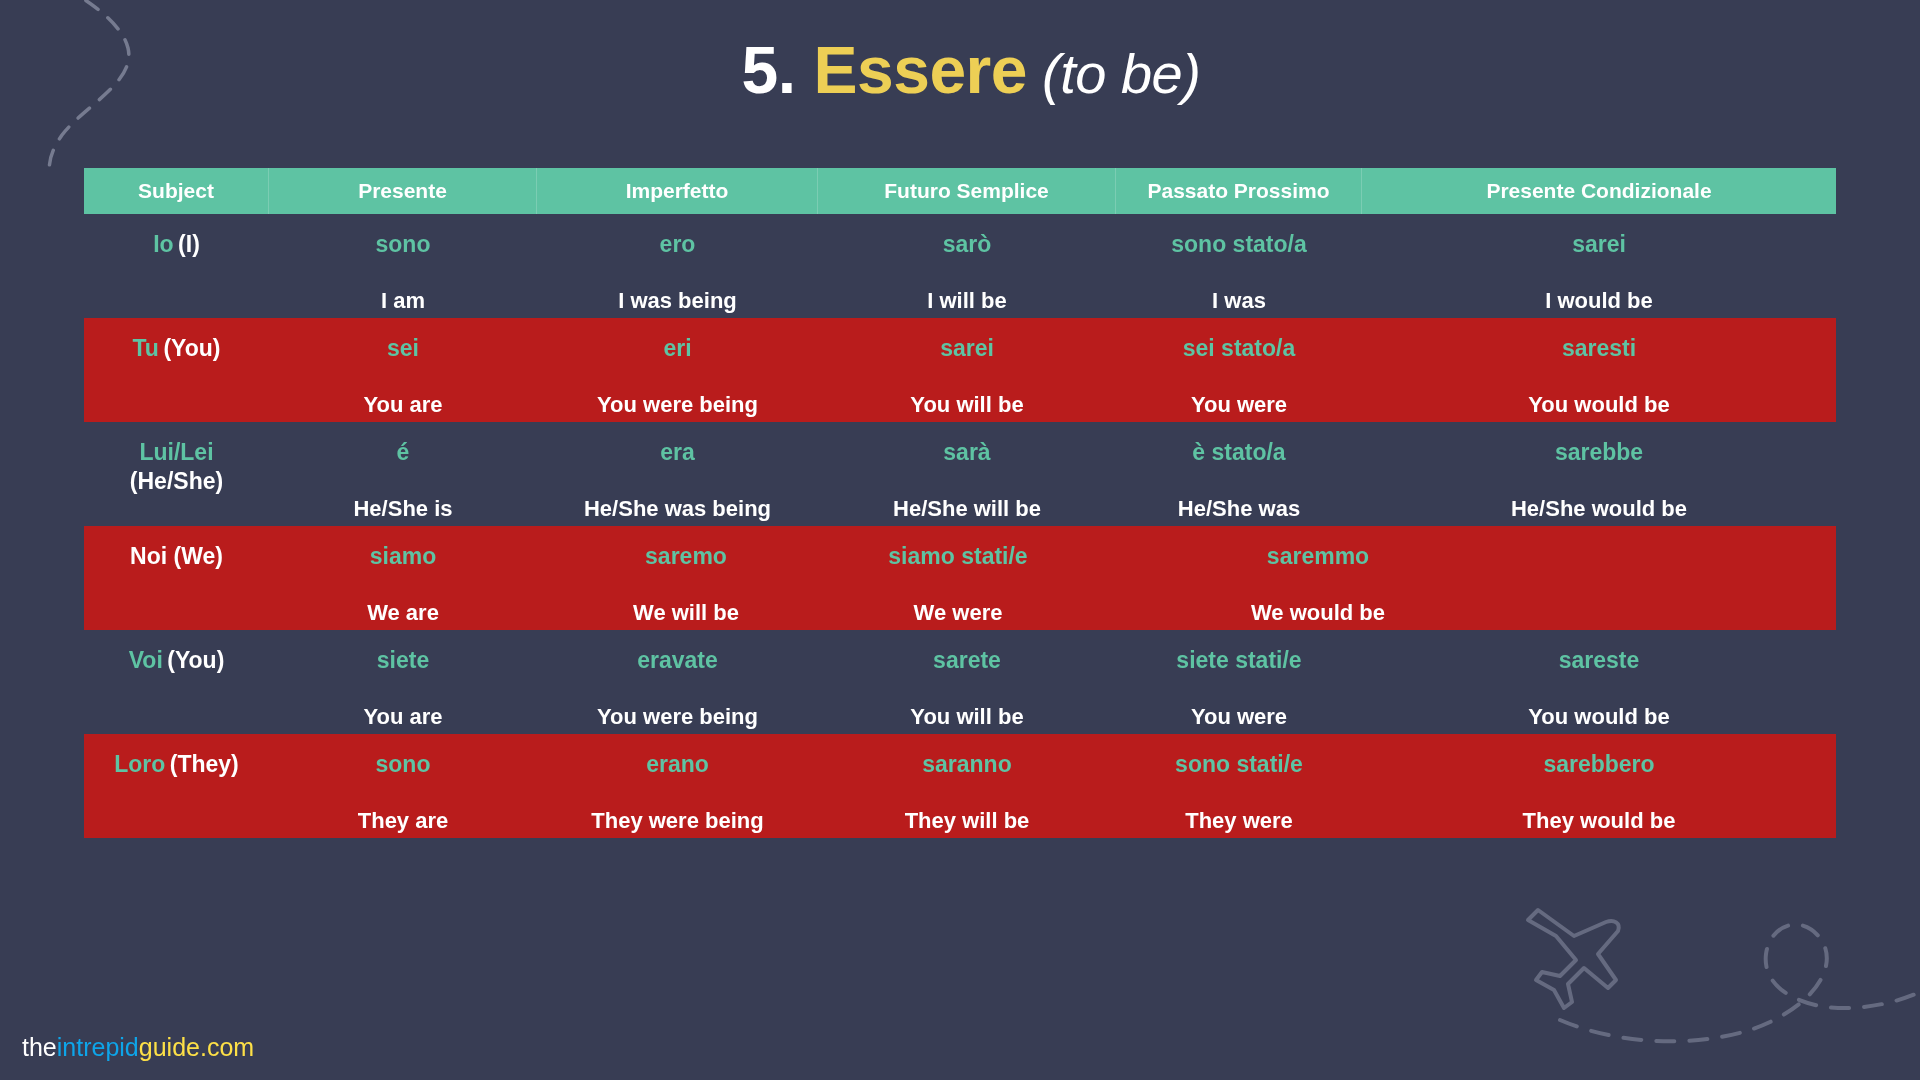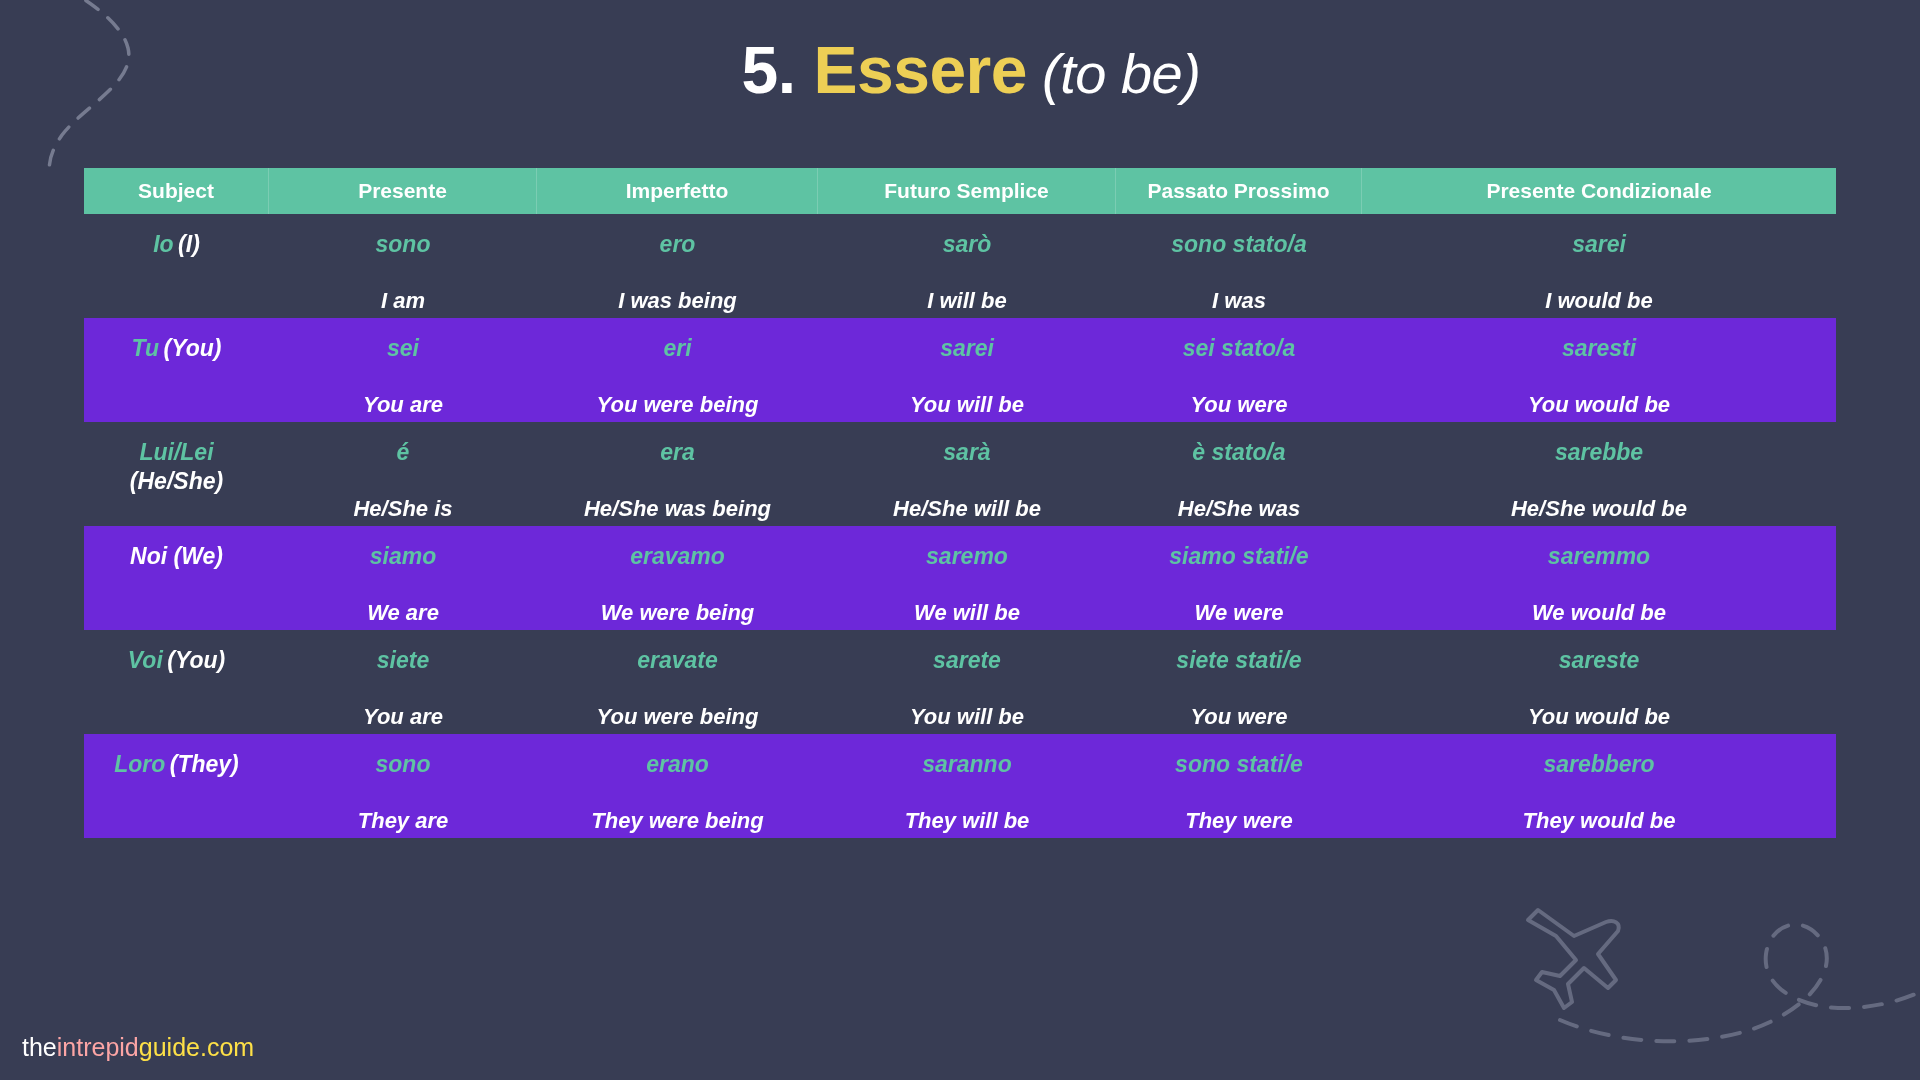--- a/index.html
+++ b/index.html
@@ -68,29 +68,28 @@
     font-size: 21px;
     font-weight: 700;
     border-right: 1px solid rgba(255,255,255,0.18);
   }
   .th:last-child { border-right: none; }
 
   .row {
     display: flex;
     min-height: 104px;
   }
-  .row.alt { background: #6d28d9; }
+  .row.alt { background: #b91c1c; }
 
   .cell {
     display: flex;
     flex-direction: column;
     justify-content: flex-start;
     padding-top: 16px;
     text-align: center;
-    font-style: italic;
   }
   .cell.subject {
     justify-content: flex-start;
     padding-top: 16px;
   }
 
   .verb {
     color: #5ec3a3;
     font-size: 23px;
     font-weight: 700;
@@ -119,21 +118,21 @@
   .footer {
     position: absolute;
     left: 22px;
     bottom: 18px;
     font-size: 25px;
     font-weight: 400;
     z-index: 3;
     white-space: nowrap;
   }
   .footer .f-a { color: #ffffff; text-align: center; }
-  .footer .f-b { color: #fca5a5; }
+  .footer .f-b { color: #0ea5e9; }
   .footer .f-c { color: #fde047; }
 </style>
 </head>
 <body>
 
 <svg class="deco deco-topleft" width="190" height="200" viewBox="0 0 190 200">
   <path d="M20,-5 C70,10 130,45 138,78 C146,112 95,135 72,165 C60,182 58,195 60,205" fill="none" stroke="#8b90a4" stroke-width="3.5" stroke-dasharray="15,13" stroke-linecap="round" opacity="0.75"></path>
 </svg>
 
 <svg class="deco deco-bottomright" width="400" height="230" viewBox="0 0 400 230">
@@ -236,24 +235,20 @@
         </div>
       </div>
       <div class="row alt">
         <div class="cell subject c0">
           <div class="subj-line"><span class="subj-en">Noi (We)</span></div>
         </div>
         <div class="cell c1">
           <div class="verb">siamo</div>
           <div class="trans">We are</div>
         </div>
-        <div class="cell c2">
-          <div class="verb">eravamo</div>
-          <div class="trans">We were being</div>
-        </div>
         <div class="cell c3">
           <div class="verb">saremo</div>
           <div class="trans">We will be</div>
         </div>
         <div class="cell c4">
           <div class="verb">siamo stati/e</div>
           <div class="trans">We were</div>
         </div>
         <div class="cell c5">
           <div class="verb">saremmo</div>

